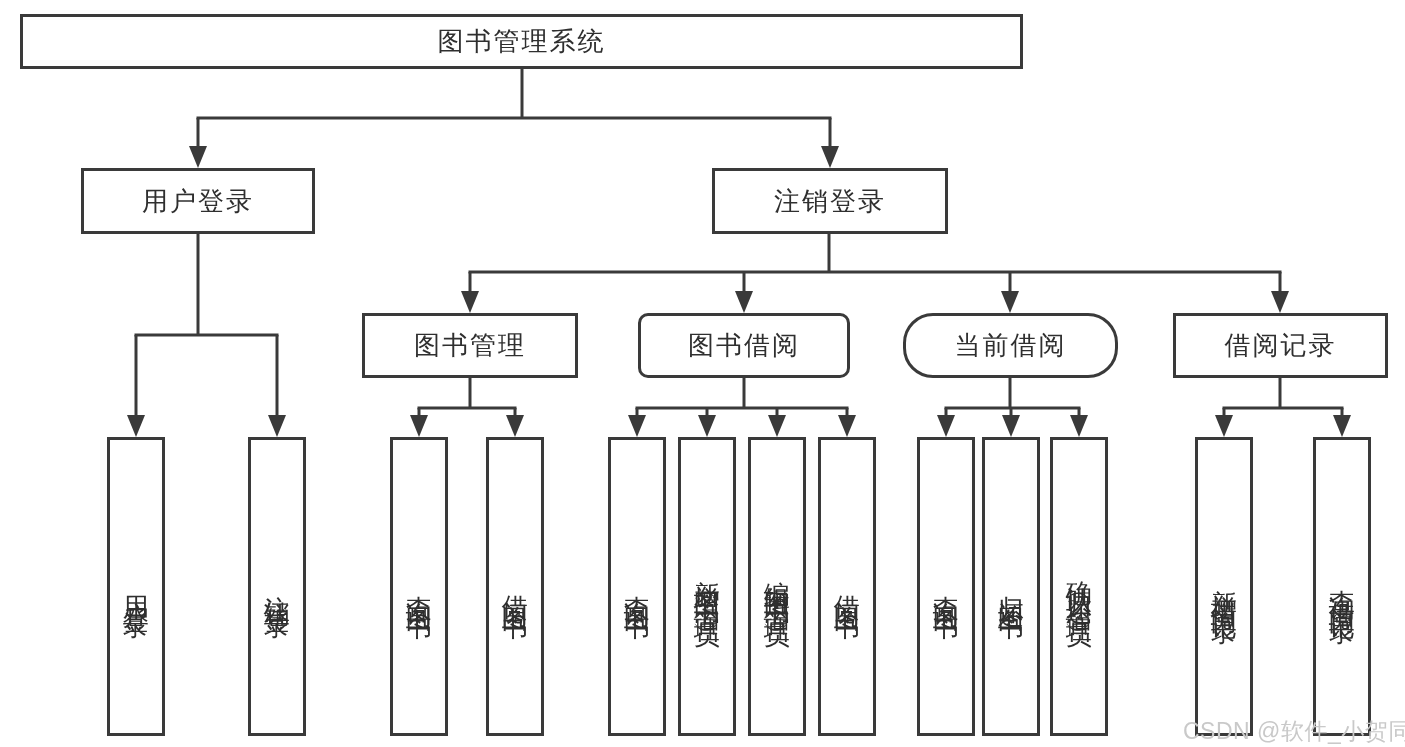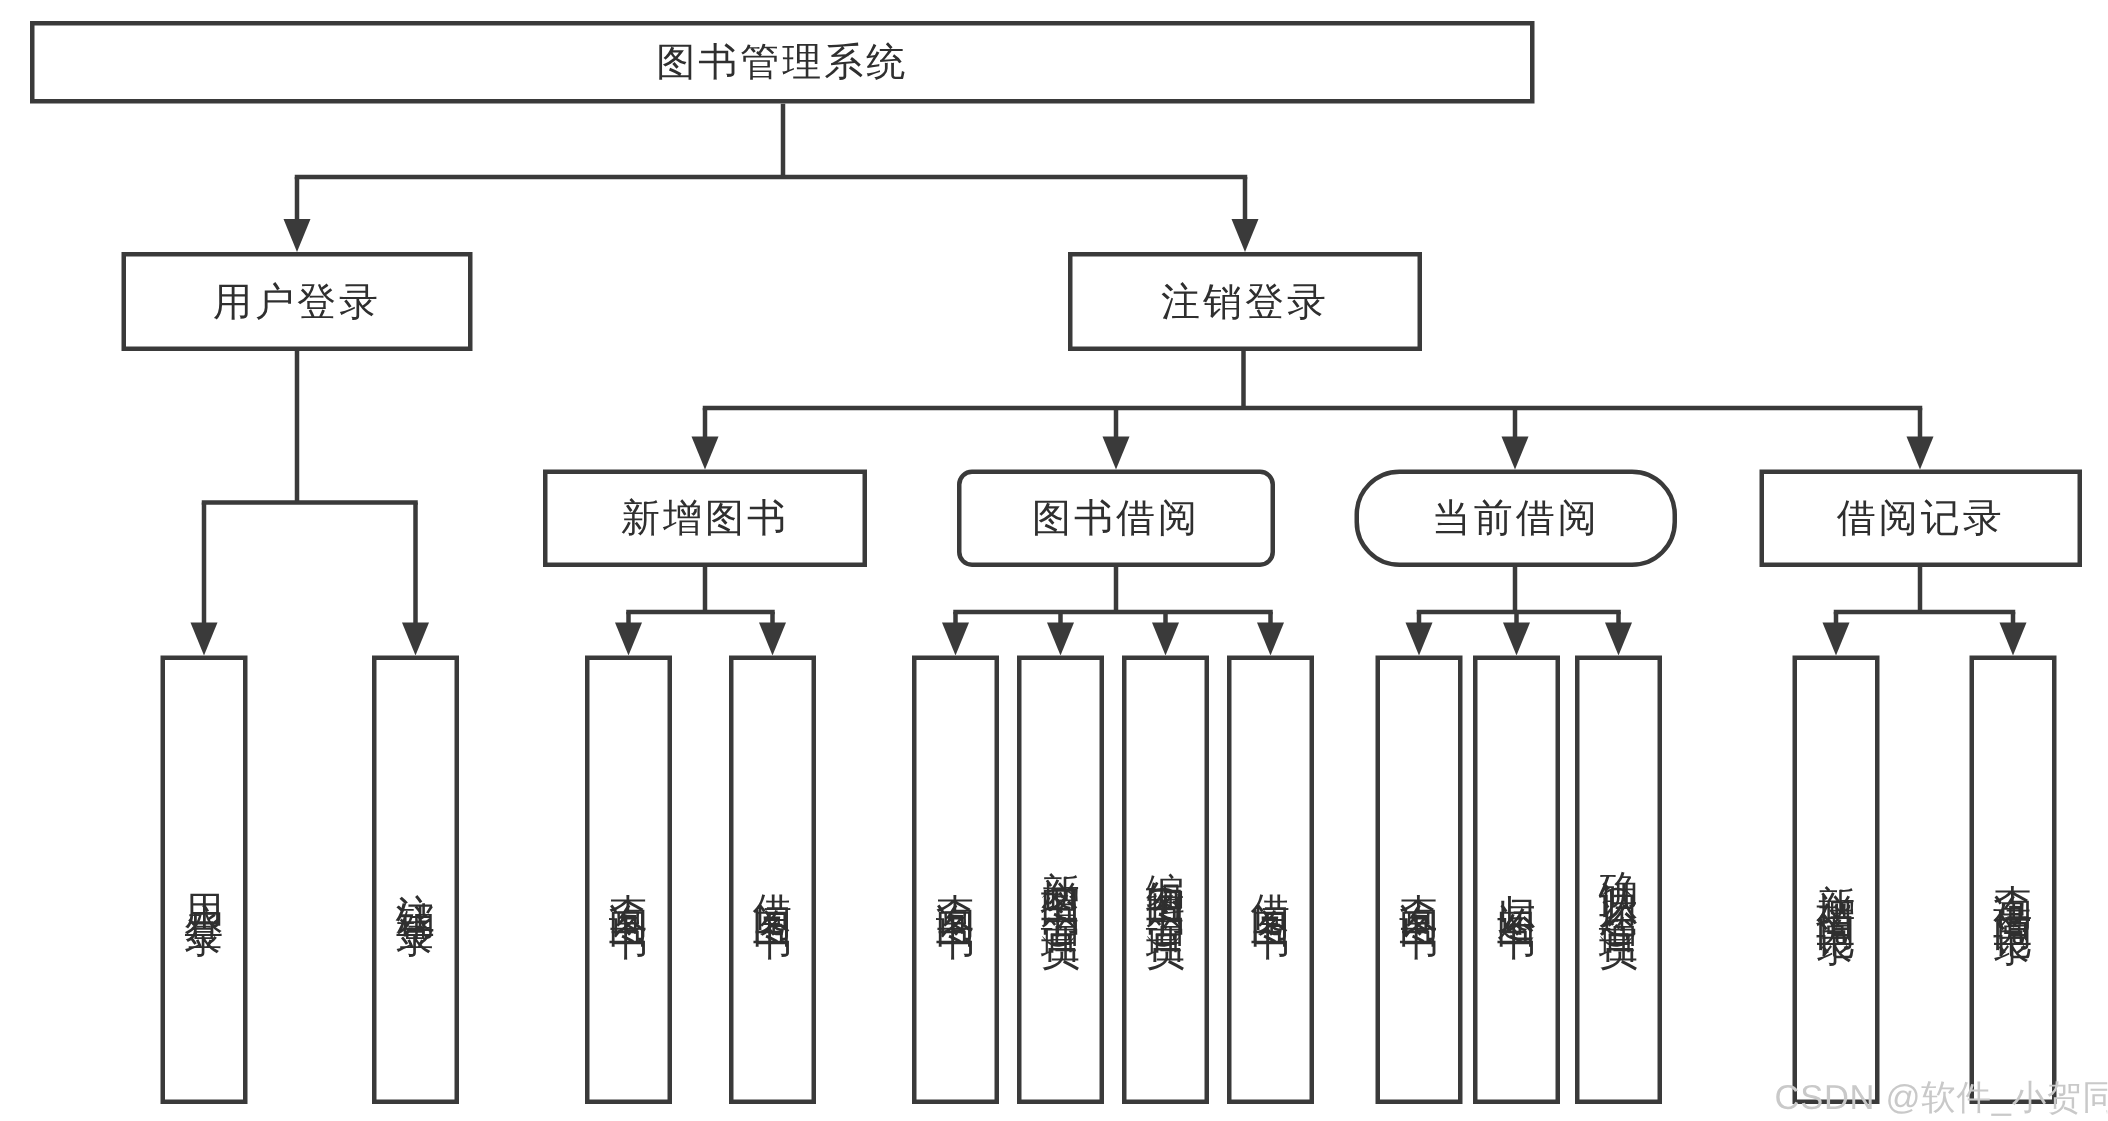--- a/index.html
+++ b/index.html
@@ -148,21 +148,21 @@
   </div>
 
   <div class="box lvl2 box-user-login">
     <span class="hlabel">用户登录</span>
   </div>
   <div class="box lvl2 box-book-mgmt">
     <span class="hlabel">注销登录</span>
   </div>
 
   <div class="box lvl3 box-new-book">
-    <span class="hlabel">新增图书</span>
+    <span class="hlabel">图书管理</span>
   </div>
   <div class="box lvl3 box-book-borrow">
     <span class="hlabel">图书借阅</span>
   </div>
   <div class="box lvl3 box-current-borrow">
     <span class="hlabel">当前借阅</span>
   </div>
   <div class="box lvl3 box-borrow-records">
     <span class="hlabel">借阅记录</span>
   </div>

